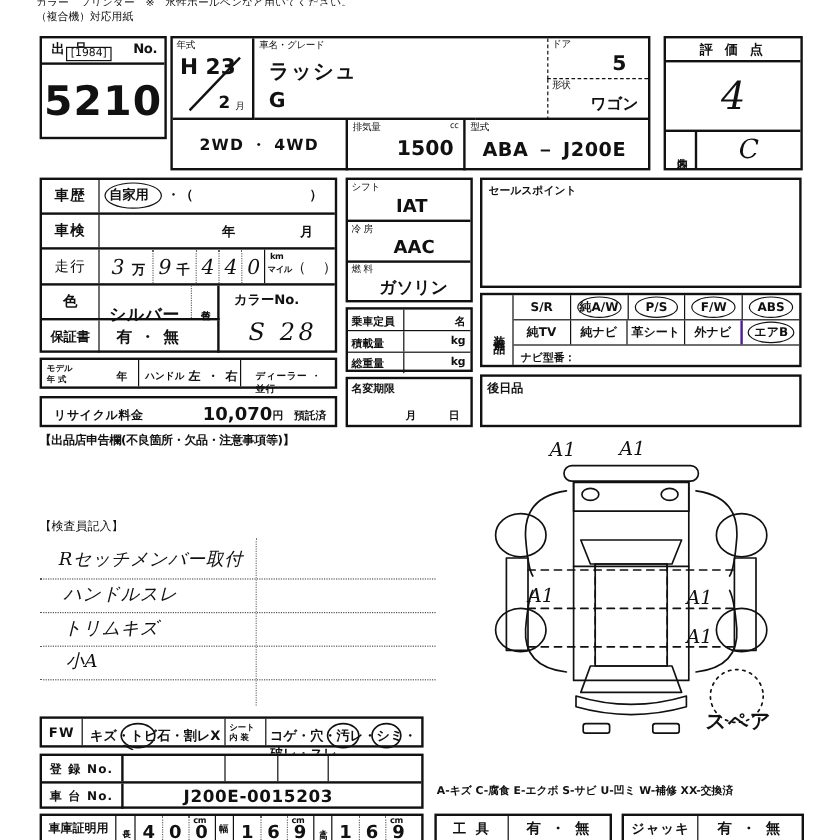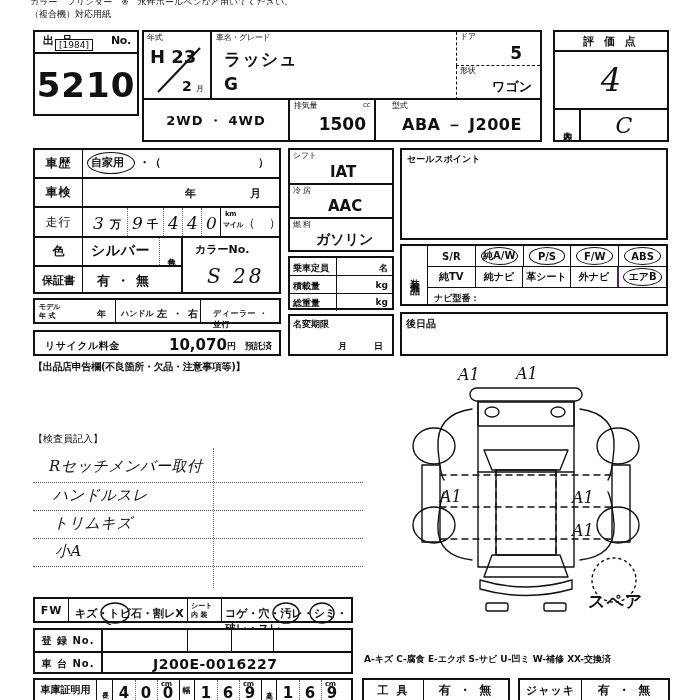--- a/index.html
+++ b/index.html
@@ -68,21 +68,21 @@
         <div class="abs" style="right:18px;top:11px;font-size:17px;font-weight:bold;">5</div>
       </div>
       <div class="abs" style="left:60px;top:34px;width:84px;height:34px;border-left:1px dashed #111;">
         <div class="abs lbl" style="left:3px;top:1px;">形状</div>
         <div class="abs" style="right:8px;top:12px;font-size:13px;font-weight:bold;">ワゴン</div>
       </div>
     </div>
 
     <div class="abs ctr" style="left:0;top:68px;width:146px;height:42px;border-right:2px solid #111;font-size:13px;font-weight:bold;letter-spacing:1px;">2WD ・ 4WD</div>
 
-    <div class="abs" style="left:146px;top:68px;width:86px;height:42px;border-right:2px solid #111;">
+    <div class="abs" style="left:146px;top:68px;width:98px;height:42px;border-right:2px solid #111;">
       <div class="abs lbl" style="left:4px;top:2px;">排気量</div>
       <div class="abs lbl-sm" style="right:4px;top:2px;">cc</div>
       <div class="abs" style="right:8px;top:14px;font-size:17px;font-weight:bold;">1500</div>
     </div>
 
     <div class="abs" style="left:244px;top:68px;width:152px;height:42px;">
       <div class="abs lbl" style="left:4px;top:2px;">型式</div>
       <div class="abs" style="left:14px;top:15px;font-size:16px;font-weight:bold;letter-spacing:0.5px;">ABA － J200E</div>
     </div>
   </div>
@@ -133,21 +133,21 @@
       <div class="abs" style="left:234px;top:7px;font-size:12px;">）</div>
       <div class="abs" style="left:92px;top:0;height:100%;border-left:1px dotted #666;"></div>
       <div class="abs" style="left:128px;top:0;height:100%;border-left:1px dotted #666;"></div>
       <div class="abs" style="left:147px;top:0;height:100%;border-left:1px dotted #666;"></div>
       <div class="abs" style="left:166px;top:0;height:100%;border-left:1px dotted #666;"></div>
       <div class="abs" style="left:185px;top:0;height:100%;border-left:1px solid #111;"></div>
     </div>
 
     <div class="abs" style="left:0;top:88px;width:148px;height:29px;border-bottom:2px solid #111;border-right:2px solid #111;">
       <div class="abs" style="left:0;top:0;width:48px;height:100%;border-right:1px solid #111;display:flex;align-items:center;justify-content:center;font-size:12px;font-weight:bold;">色</div>
-      <div class="abs" style="left:56px;top:4px;font-size:14px;font-weight:bold;letter-spacing:0.5px;">シルバー</div>
+      <div class="abs" style="left:56px;top:16px;font-size:14px;font-weight:bold;letter-spacing:0.5px;">シルバー</div>
       <div class="abs" style="right:0;top:0;width:22px;height:100%;border-left:1px dotted #666;display:flex;align-items:center;justify-content:center;font-size:8px;line-height:1;text-align:center;font-weight:bold;">
         <span style="writing-mode:vertical-rl;text-orientation:upright;">色替</span>
       </div>
     </div>
 
     <div class="abs" style="left:0;top:117px;width:148px;height:27px;border-right:2px solid #111;">
       <div class="abs" style="left:0;top:0;width:48px;height:100%;border-right:1px solid #111;display:flex;align-items:center;justify-content:center;font-size:11px;font-weight:bold;">保証書</div>
       <div class="abs" style="left:62px;top:5px;font-size:13px;font-weight:bold;letter-spacing:1px;">有 ・ 無</div>
     </div>
 
@@ -378,21 +378,21 @@
 
   <div class="abs bx" style="left:33px;top:628px;width:320px;height:46px;">
     <div class="abs" style="left:0;top:0;width:100%;height:23px;border-bottom:2px solid #111;">
       <div class="abs ctr" style="left:0;top:0;width:68px;height:100%;border-right:2px solid #111;font-size:10px;font-weight:bold;letter-spacing:1px;">登 録 No.</div>
       <div class="abs" style="left:152px;top:0;height:100%;border-left:1px solid #111;"></div>
       <div class="abs" style="left:196px;top:0;height:100%;border-left:1px solid #111;"></div>
       <div class="abs" style="left:238px;top:0;height:100%;border-left:1px solid #111;"></div>
     </div>
     <div class="abs" style="left:0;top:23px;width:100%;height:21px;">
       <div class="abs ctr" style="left:0;top:0;width:68px;height:100%;border-right:2px solid #111;font-size:10px;font-weight:bold;letter-spacing:1px;">車 台 No.</div>
-      <div class="abs" style="left:118px;top:3px;font-size:14px;font-weight:bold;letter-spacing:0.5px;">J200E-0016227</div>
+      <div class="abs" style="left:118px;top:3px;font-size:14px;font-weight:bold;letter-spacing:0.5px;">J200E-0015203</div>
     </div>
   </div>
 
   <div class="abs bx" style="left:33px;top:678px;width:320px;height:24px;">
     <div class="abs ctr" style="left:0;top:0;width:62px;height:100%;border-right:1px solid #111;font-size:10px;font-weight:bold;">車庫証明用</div>
 
     <div class="abs ctr" style="left:62px;top:0;width:16px;height:100%;border-right:1px solid #111;font-size:7px;line-height:1;text-align:center;font-weight:bold;">
       <span style="writing-mode:vertical-rl;text-orientation:upright;">長さ</span>
     </div>
     <div class="abs ctr" style="left:78px;top:3px;width:22px;height:20px;font-size:15px;font-weight:bold;">4</div>

